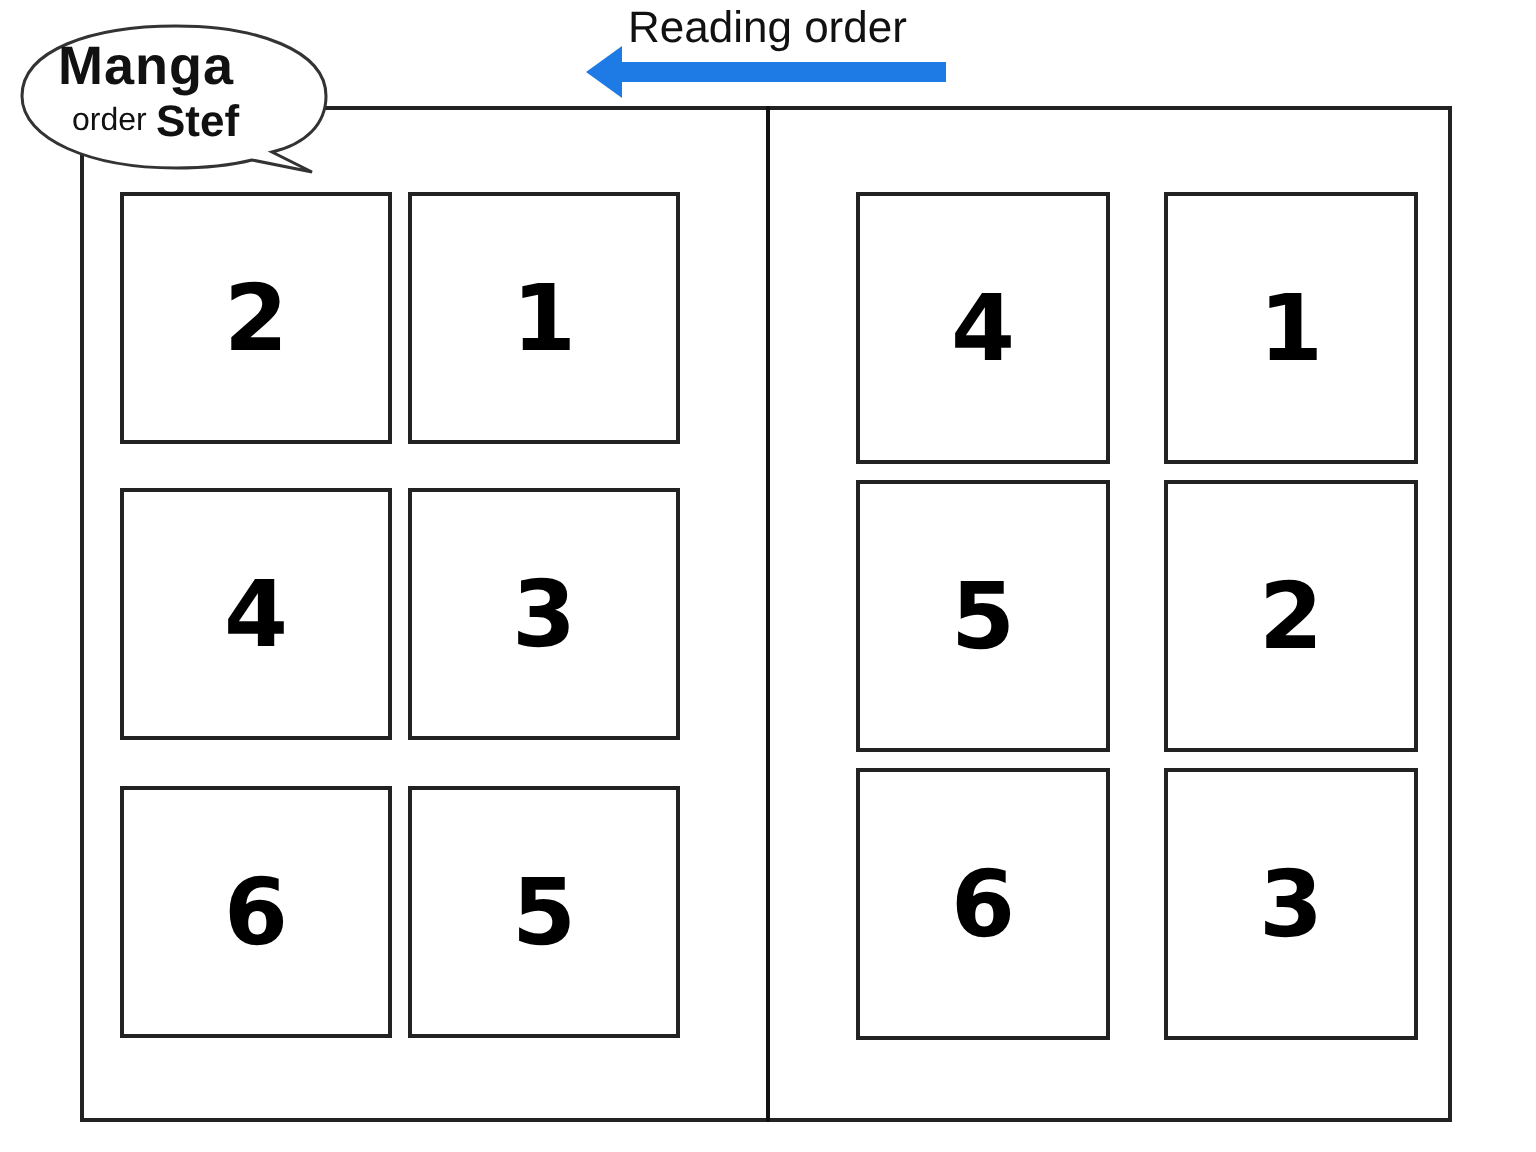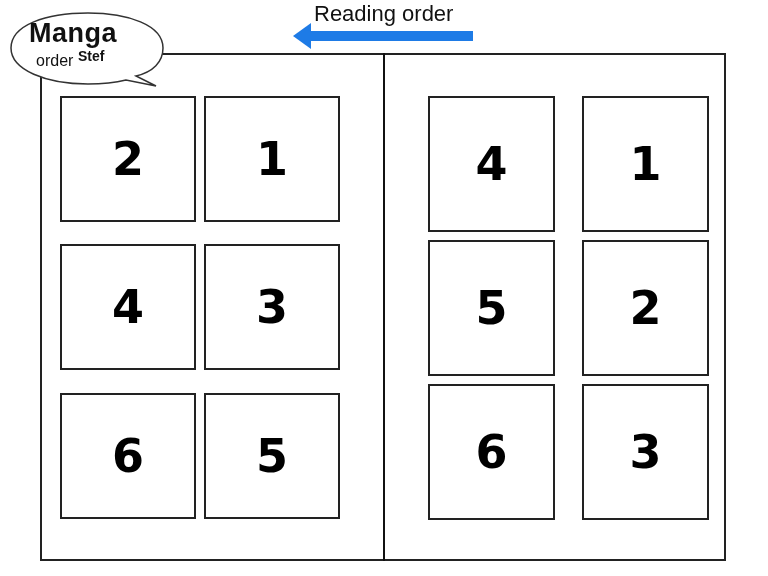--- a/index.html
+++ b/index.html
@@ -6,21 +6,21 @@
   body{width:768px;height:576px;position:relative;overflow:hidden;font-family:"DejaVu Sans",sans-serif;}
   .book{position:absolute;left:40px;top:53px;width:686px;height:508px;border:2px solid #222;box-sizing:border-box;background:#fff;}
   .divider{position:absolute;left:383px;top:53px;width:2px;height:508px;background:#111;}
   .panel{position:absolute;border:2px solid #222;box-sizing:border-box;background:#fff;display:flex;align-items:center;justify-content:center;}
   .num{font-family:"DejaVu Sans",sans-serif;font-weight:bold;font-size:46px;color:#000;line-height:1;}
   .title{position:absolute;left:314px;top:1px;font-family:"Liberation Sans",sans-serif;font-size:22px;color:#111;}
   .arrow{position:absolute;left:293px;top:23px;}
   .logo{position:absolute;left:8px;top:10px;}
   .logo-text1{position:absolute;left:29px;top:18px;font-family:"Liberation Sans",sans-serif;font-weight:bold;font-size:27px;color:#111;letter-spacing:0.5px;text-align:right;}
   .logo-text2{position:absolute;left:36px;top:52px;font-family:"Liberation Sans",sans-serif;font-size:16px;color:#111;}
-  .logo-text3{position:absolute;left:78px;top:48px;font-family:"Liberation Sans",sans-serif;font-weight:bold;font-size:14px;color:#111;}
+  .logo-text3{position:absolute;left:78px;top:48px;font-family:"Liberation Sans",sans-serif;font-weight:bold;font-size:22px;color:#111;}
 </style>
 </head>
 <body>
 
 <div class="book"></div>
 <div class="divider"></div>
 
 <div class="panel" style="left:60px;top:96px;width:136px;height:126px;">
     <span class="num">2</span>
   </div>

